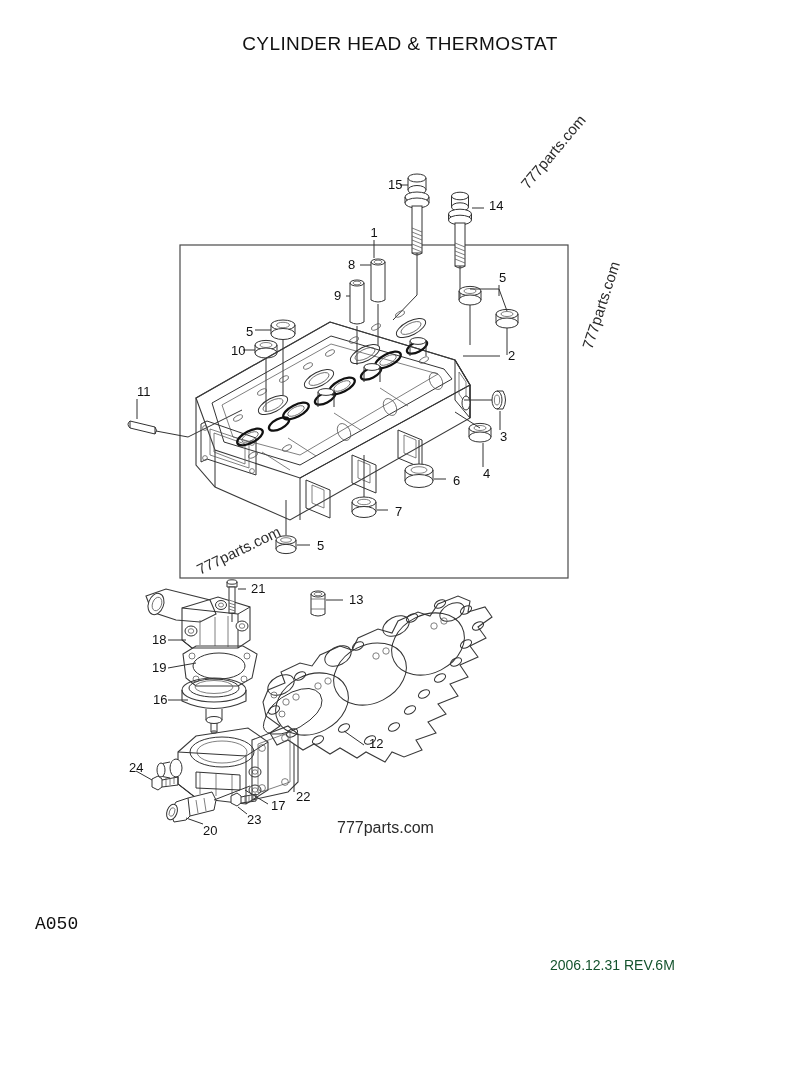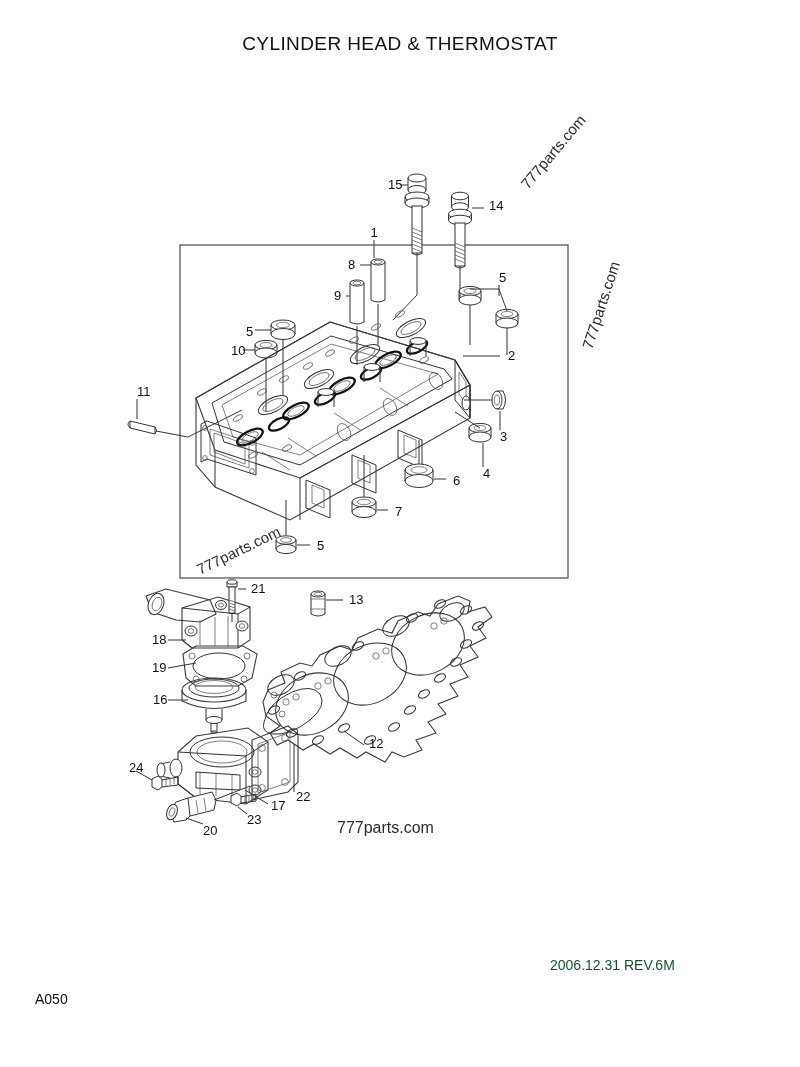--- a/index.html
+++ b/index.html
@@ -1,19 +1,19 @@
 <!DOCTYPE html>
 <html><head>
 <meta charset="utf-8">
 <style>
   html,body{margin:0;padding:0;background:#fff;}
   body{width:800px;height:1067px;font-family:"Liberation Sans",sans-serif;color:#1a1a1a;overflow:hidden;}
   #page{position:relative;width:800px;height:1067px;background:#fff;}
   #title{position:absolute;left:0;top:33px;width:800px;text-align:center;font-size:19px;letter-spacing:.4px;color:#111;}
-  #footer-left{position:absolute;left:35px;top:991px;font-size:14px;color:#111;}
+  #footer-left{position:absolute;left:35px;top:914px;font-size:18px;color:#111;font-family:Liberation Mono, monospace;}
   #footer-right{position:absolute;left:550px;top:957px;font-size:14px;color:#14532d;}
   #svgwrap{position:absolute;left:0;top:0;width:800px;height:1067px;}
   svg{display:block;}
   .ln{fill:none;stroke:#333;stroke-width:1;}
   .ln2{fill:none;stroke:#3a3a3a;stroke-width:1.1;}
   .thin{fill:none;stroke:#555;stroke-width:.75;}
   .fillw{fill:#fff;stroke:#333;stroke-width:1;}
   .seat{fill:none;stroke:#111;stroke-width:2.3;}
   .frame{fill:none;stroke:#4a4a4a;stroke-width:1.2;}
   .lead{fill:none;stroke:#333;stroke-width:1;}

